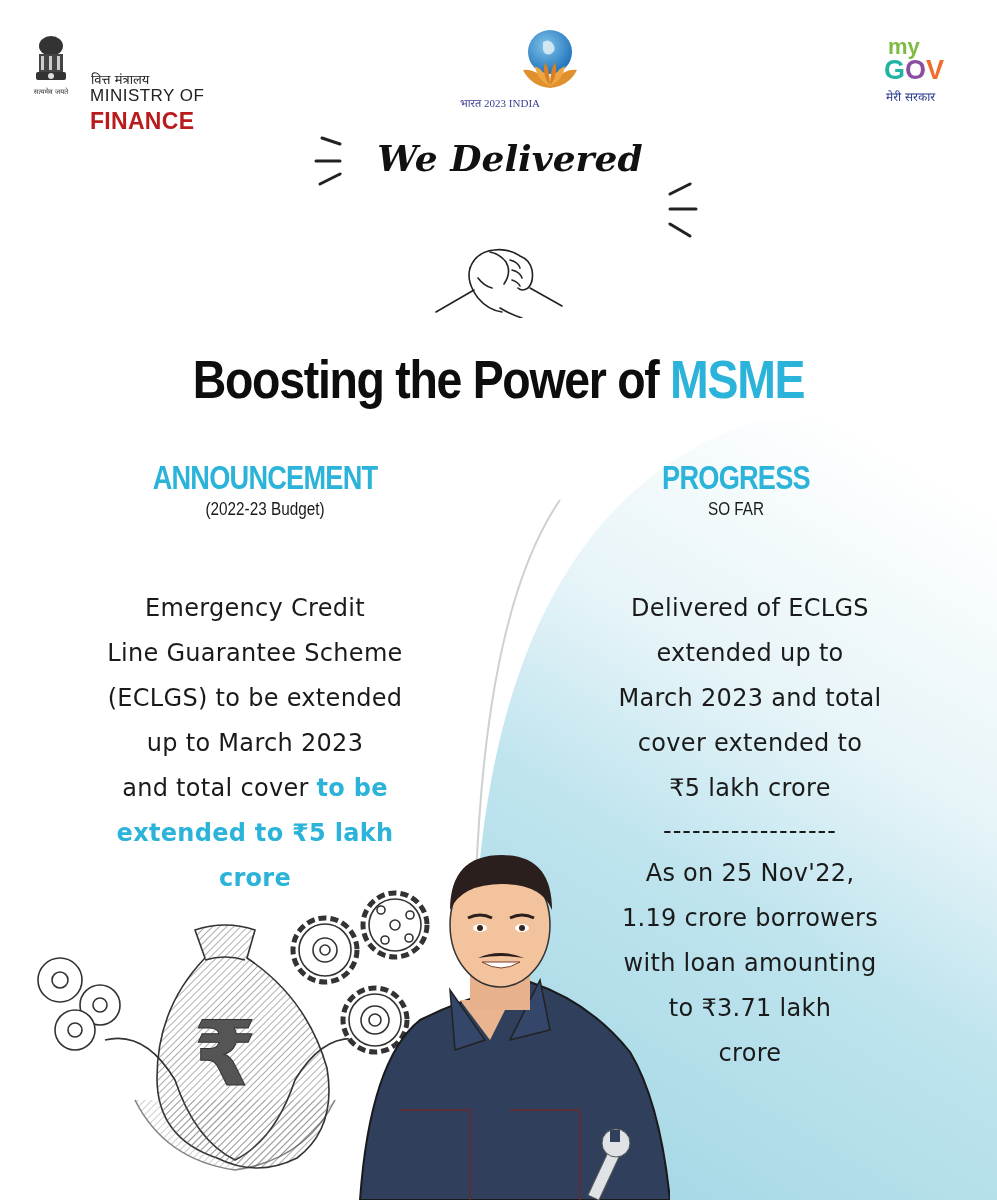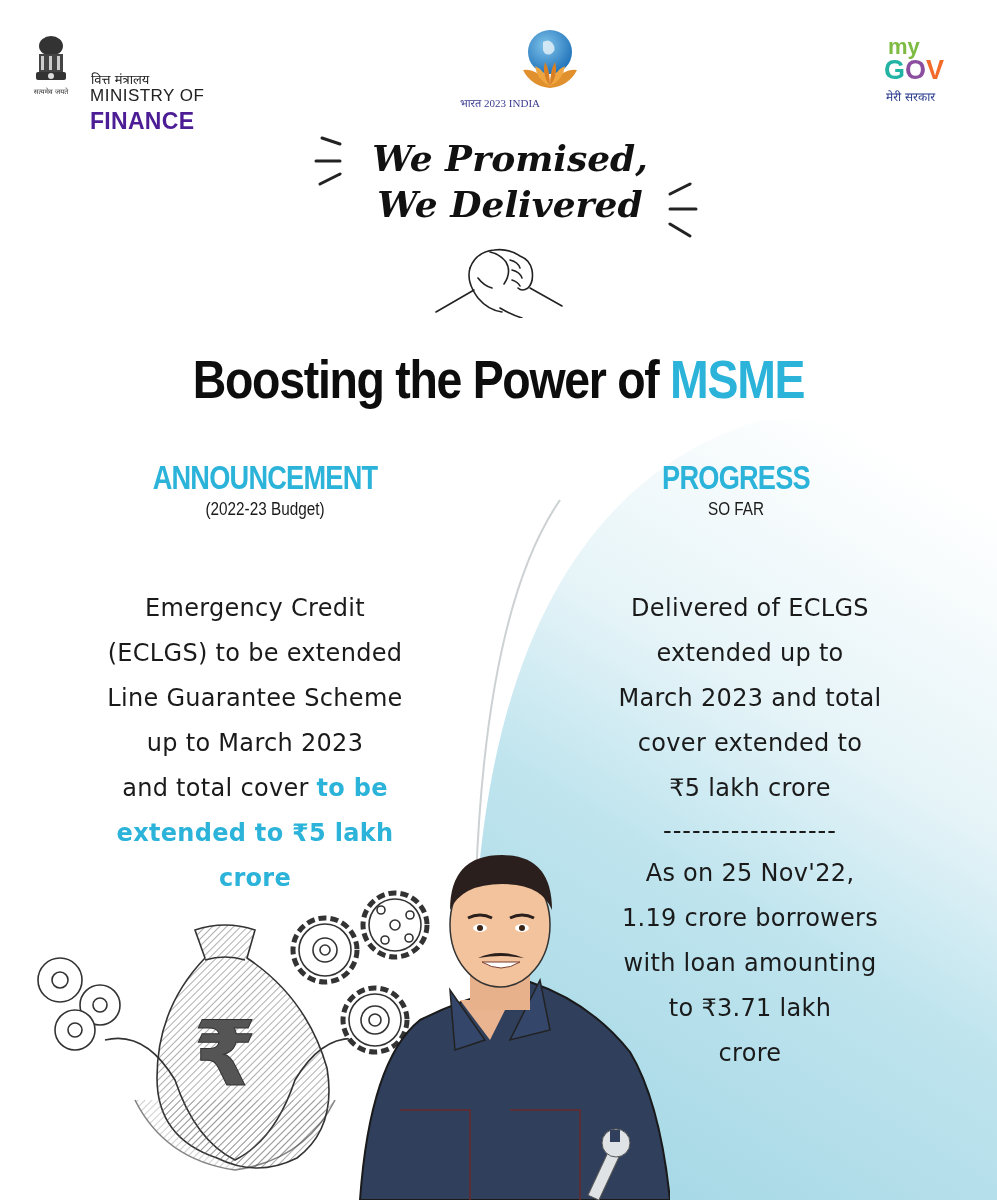--- a/index.html
+++ b/index.html
@@ -7,21 +7,21 @@
   .poster { position: relative; width: 997px; height: 1200px; background: #ffffff; overflow: hidden; }
 
   
   .panel { position: absolute; left: 0; top: 0; width: 997px; height: 1200px; }
 
   
   .mof { position: absolute; left: 30px; top: 32px; width: 190px; height: 80px; }
   .mof .emblem { position: absolute; left: 0; top: 0; width: 42px; height: 72px; }
   .mof .hi { position: absolute; left: 61px; top: 38px; font-size: 13px; color: #222; }
   .mof .l1 { position: absolute; left: 60px; top: 54px; font-family: "Liberation Sans", sans-serif; font-size: 17px; letter-spacing: 0.5px; color: #222; }
-  .mof .l2 { position: absolute; left: 60px; top: 76px; font-family: "Liberation Sans", sans-serif; font-size: 23px; font-weight: bold; color: #4c1d95; letter-spacing: 0.3px; }
+  .mof .l2 { position: absolute; left: 60px; top: 76px; font-family: "Liberation Sans", sans-serif; font-size: 23px; font-weight: bold; color: #b91c1c; letter-spacing: 0.3px; }
 
   .g20 { position: absolute; left: 420px; top: 28px; width: 160px; height: 80px; }
   .g20 .txt { position: absolute; left: 0; top: 0; font-family: "Liberation Sans", sans-serif; font-size: 62px; font-weight: bold; line-height: 62px;
               background: linear-gradient(180deg, #e8912b 0%, #e08a2a 50%, #8fa13a 80%, #4f9b3f 100%); -webkit-background-clip: text; background-clip: text; color: transparent; }
   .g20 .sub { position: absolute; left: 40px; top: 67px; font-family: "Liberation Serif", serif; font-size: 11px; color: #3a3d8f; white-space: nowrap; }
 
   .mygov { position: absolute; left: 884px; top: 36px; width: 90px; height: 70px; }
   .mygov .my { position: absolute; left: 4px; top: 0; font-family: "Liberation Sans", sans-serif; font-weight: bold; font-size: 22px; line-height: 22px; color: #7dbb42; text-align: center; }
   .mygov .gov { position: absolute; left: 0; top: 20px; font-family: "Liberation Sans", sans-serif; font-weight: bold; font-size: 27px; line-height: 28px; }
   .mygov .gov .g { color: #23b3a4; } .mygov .gov .o { color: #8c4fa0; } .mygov .gov .v { color: #f26b2a; }
@@ -109,21 +109,20 @@
     <line x1="12" y1="10" x2="30" y2="16" stroke="#222" stroke-width="3" stroke-linecap="round"></line>
     <line x1="6" y1="33" x2="30" y2="33" stroke="#222" stroke-width="3" stroke-linecap="round"></line>
     <line x1="10" y1="56" x2="30" y2="46" stroke="#222" stroke-width="3" stroke-linecap="round"></line>
   </svg>
   <svg style="position:absolute;left:666px;top:180px" width="40" height="60" viewBox="0 0 40 60">
     <line x1="4" y1="14" x2="24" y2="4" stroke="#222" stroke-width="3" stroke-linecap="round"></line>
     <line x1="4" y1="29" x2="30" y2="29" stroke="#222" stroke-width="3" stroke-linecap="round"></line>
     <line x1="4" y1="44" x2="24" y2="56" stroke="#222" stroke-width="3" stroke-linecap="round"></line>
   </svg>
   <div class="script">
-    <div>We Promised,</div>
     <div>We Delivered</div>
   </div>
 
   <svg style="position:absolute;left:430px;top:238px" width="140" height="80" viewBox="0 0 140 80" fill="none" stroke="#222" stroke-width="1.6" stroke-linecap="round">
     <path d="M 40 30 q 6 -16 24 -18 q 14 -2 26 6 q 10 4 12 14 q 2 12 -4 18 q -6 4 -10 0"></path>
     <path d="M 60 14 q 10 2 16 10 q 6 10 -2 22"></path>
     <path d="M 80 22 q 8 2 10 8 M 82 32 q 8 2 10 8 M 82 42 q 6 2 8 6"></path>
     <path d="M 40 30 q -4 14 8 30 q 10 12 24 14"></path>
     <path d="M 48 40 q 6 8 14 10"></path>
     <line x1="44" y1="52" x2="6" y2="74"></line>
@@ -137,22 +136,22 @@
     <div class="t">ANNOUNCEMENT</div>
     <div class="s">(2022-23 Budget)</div>
   </div>
   <div class="col-head right-head">
     <div class="t">PROGRESS</div>
     <div class="s">SO FAR</div>
   </div>
 
   <div class="body-text left-body">
     <div>Emergency Credit</div>
+    <div>Line Guarantee Scheme</div>
     <div>(ECLGS) to be extended</div>
-    <div>Line Guarantee Scheme</div>
     <div>up to March 2023</div>
     <div><span>and total cover </span><span class="hl">to be</span></div>
     <div class="hl">extended to ₹5 lakh</div>
     <div class="hl">crore</div>
   </div>
 
   <div class="body-text right-body">
     <div>Delivered of ECLGS</div>
     <div>extended up to</div>
     <div>March 2023 and total</div>

